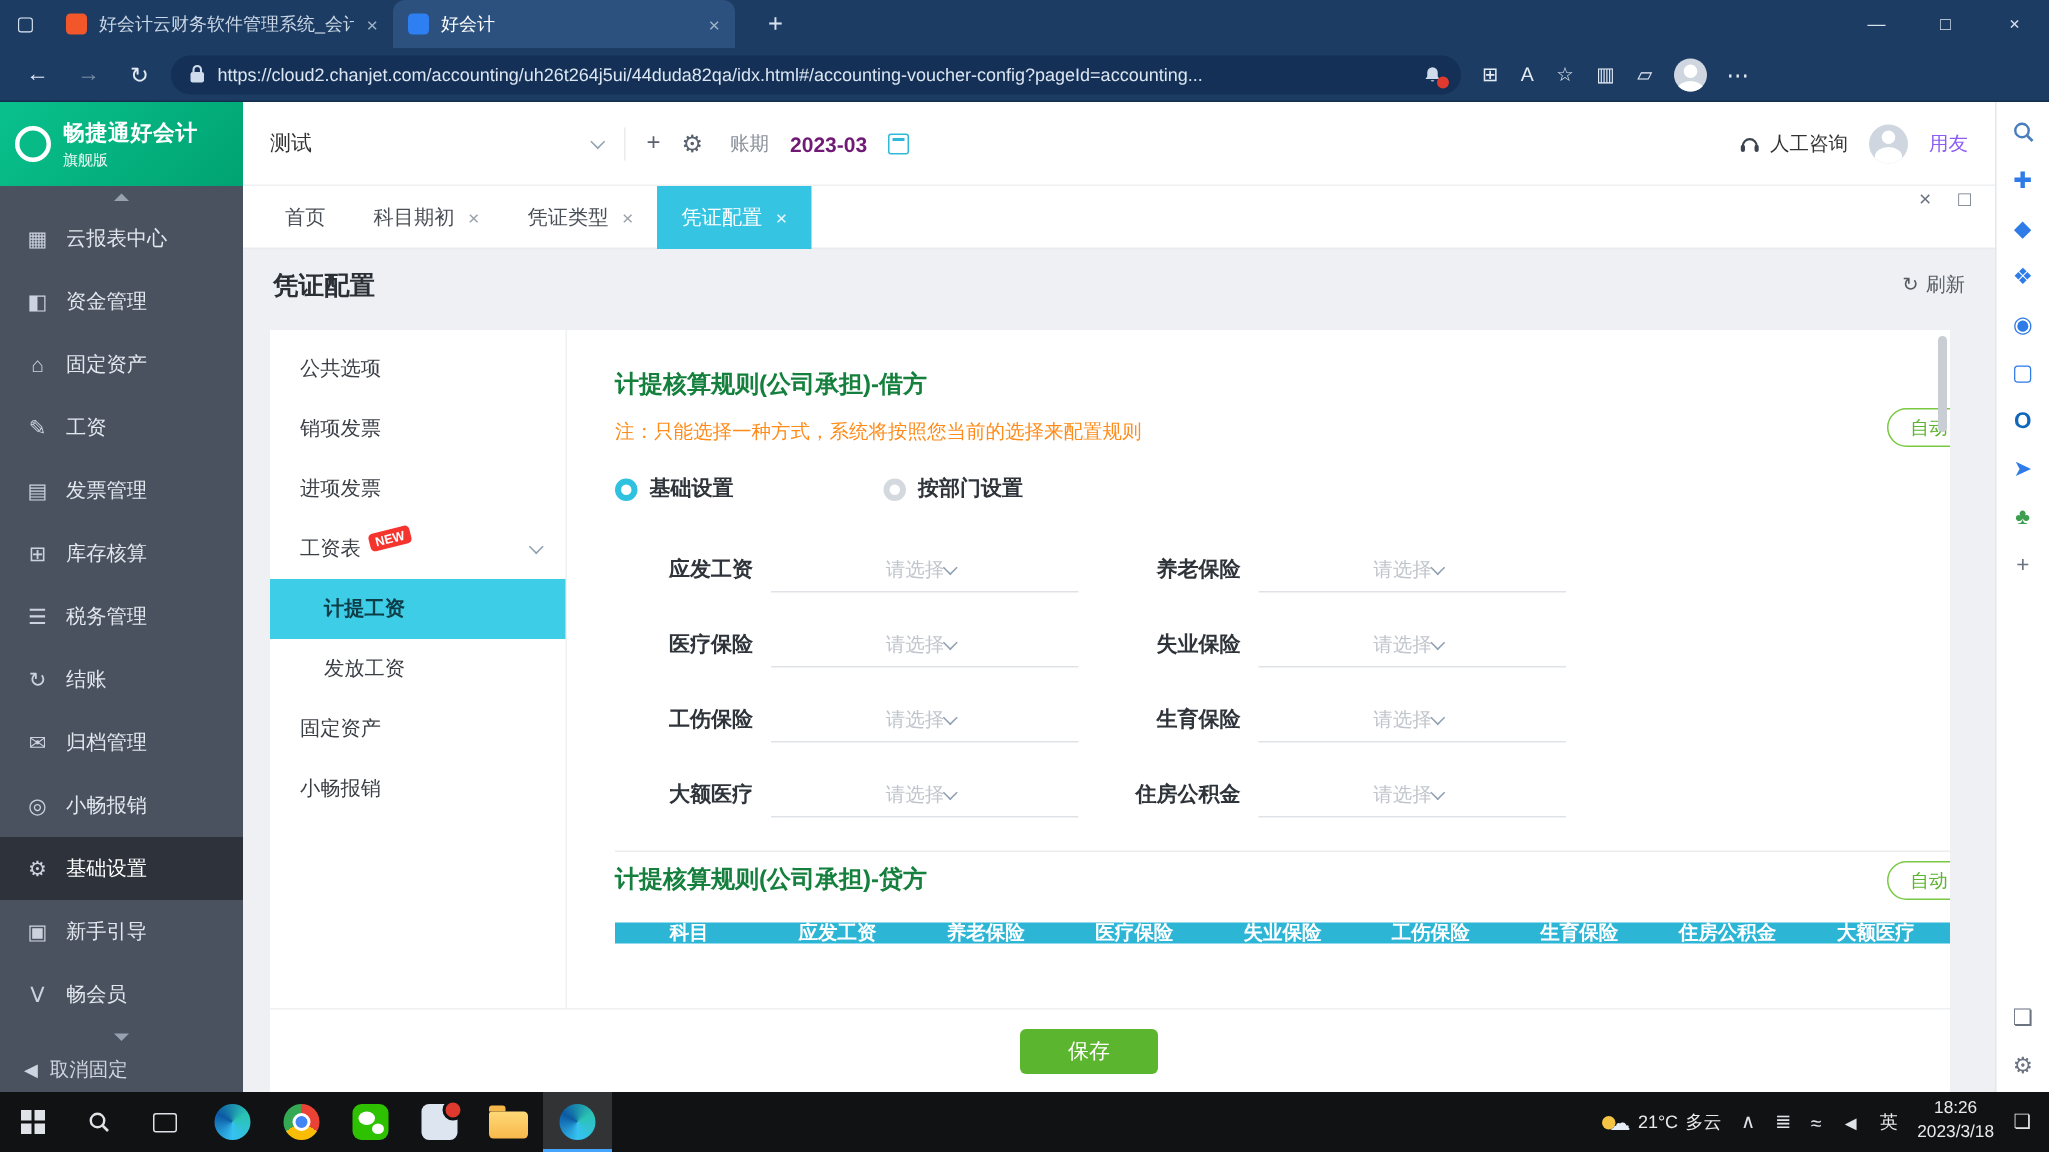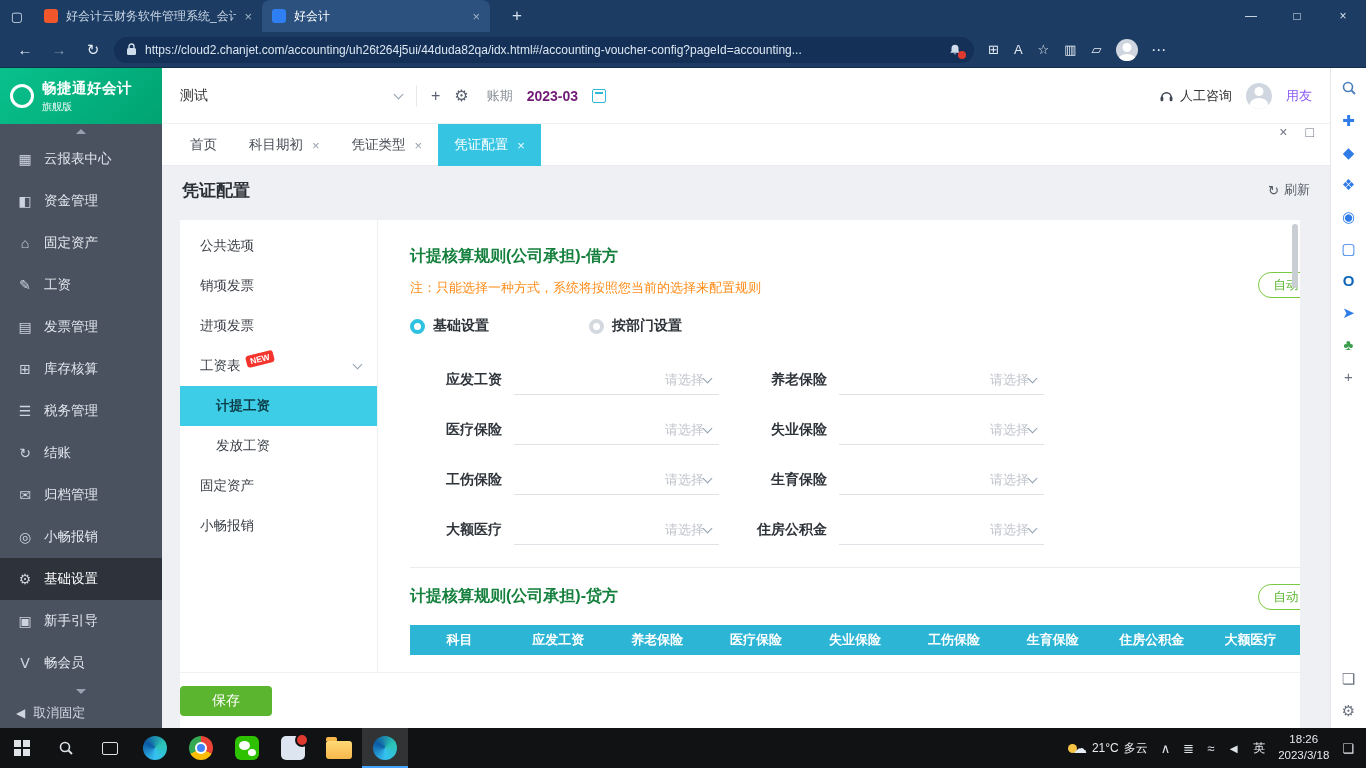--- a/index.html
+++ b/index.html
@@ -96,28 +96,28 @@
   .note { margin-top:12px; color:#ff8c1a; font-size:13px; }
   .radios { margin-top:20px; display:flex; gap:100px; }
   .radio-opt { display:flex; align-items:center; gap:8px; font-size:14px; color:#2f343b; font-weight:600; }
   .rdo { width:7px; height:7px; border-radius:50%; border:4px solid #d4d9df; background:#fff; box-sizing:content-box; }
   .rdo.on { border-color:#2fc1e0; }
   .frow { display:flex; margin-top:20px; height:30px; }
   .frow.first { margin-top:30px; }
   .field { display:flex; align-items:center; width:309px; }
   .field + .field { margin-left:16px; }
   .flabel { width:92px; text-align:right; margin-right:12px; font-size:14px; color:#2f343b; font-weight:600; flex:none; }
-  .fselect { width:205px; height:30px; border-bottom:1px solid #dfe3e8; display:flex; align-items:center; justify-content:flex-end; padding:0 8px 0 2px; }
+  .fselect { width:205px; height:30px; border-bottom:1px solid #dfe3e8; display:flex; align-items:center; justify-content:center; padding:0 8px 0 2px; }
   .ph { color:#c0c4cc; font-size:13px; }
   .sec-divider { margin-top:22px; height:1px; background:#ececec; }
-  .credit-head { margin-top:18px; }
-  .thead { display:flex; height:30px; background:#2db5d5; align-items:center; margin-top:18px; }
+  .credit-head { margin-top:8px; }
+  .thead { display:flex; height:14px; background:#2db5d5; align-items:center; margin-top:18px; }
   .th { flex:1; text-align:center; color:#fff; font-size:13px; font-weight:bold; white-space:nowrap; }
   .card-scrollbar { position:absolute; right:2px; top:4px; width:6px; height:64px; background:#c9cdd4; border-radius:3px; }
-  .card-footer { position:absolute; left:0; right:0; bottom:0; height:56px; border-top:1px solid #eef0f2; background:#fff; display:flex; align-items:center; justify-content:flex-start; padding-right:28px; }
+  .card-footer { position:absolute; left:0; right:0; bottom:0; height:56px; border-top:1px solid #eef0f2; background:#fff; display:flex; align-items:center; justify-content:center; padding-right:28px; }
   .save-btn { width:92px; height:30px; background:#5cb52e; color:#fff; border:none; border-radius:4px; font-size:14px; font-family:inherit; }
 
   
   .edge-rail { position:absolute; top:0; right:0; width:36px; bottom:0; background:#fff; border-left:1px solid #e4e6e9; display:flex; flex-direction:column; align-items:center; padding:12px 0 10px; gap:17px; }
   .er-btn { font-size:15px; line-height:1; display:flex; }
   .c-blue { color:#2f7ce8; }
   .c-dblue { color:#1066b8; font-weight:bold; }
   .c-green { color:#3d9e4f; }
   .c-gray { color:#6b7280; }
   .er-spacer { flex:1; }

